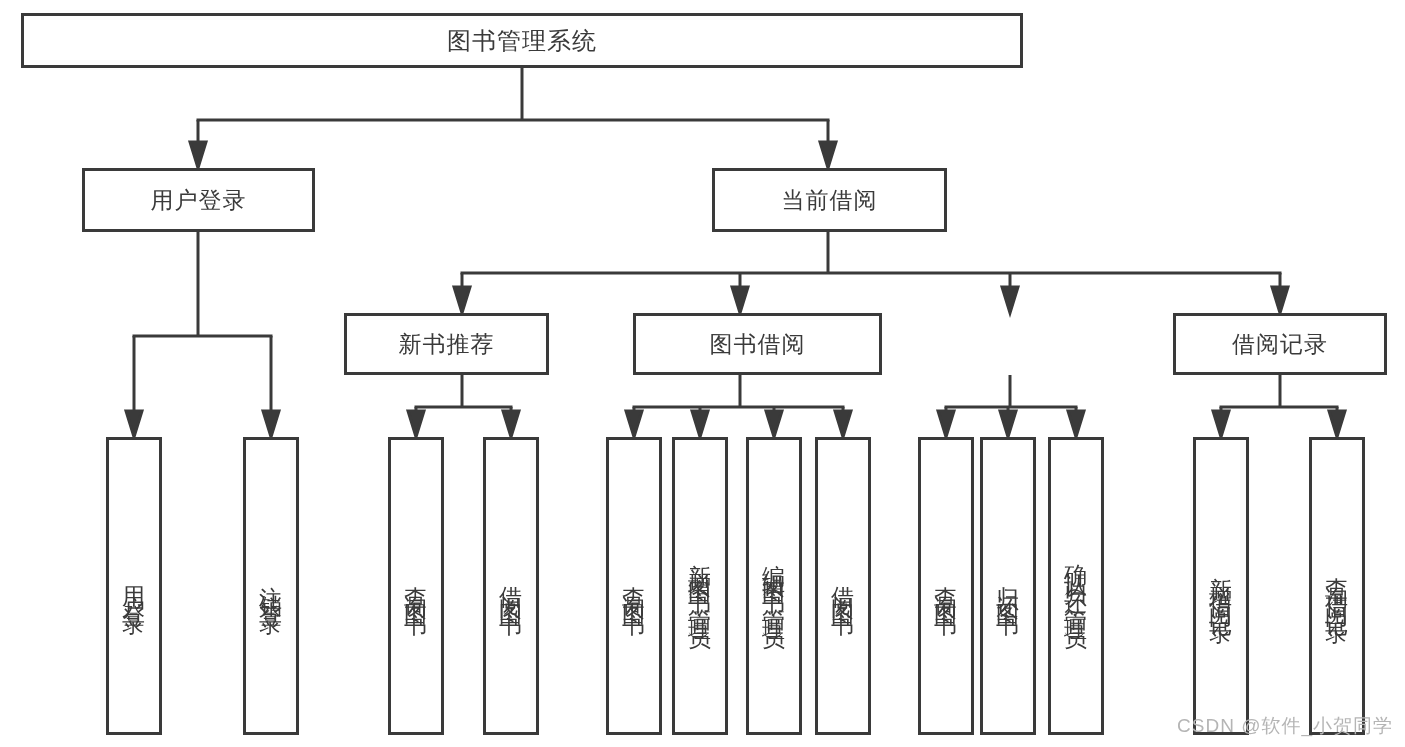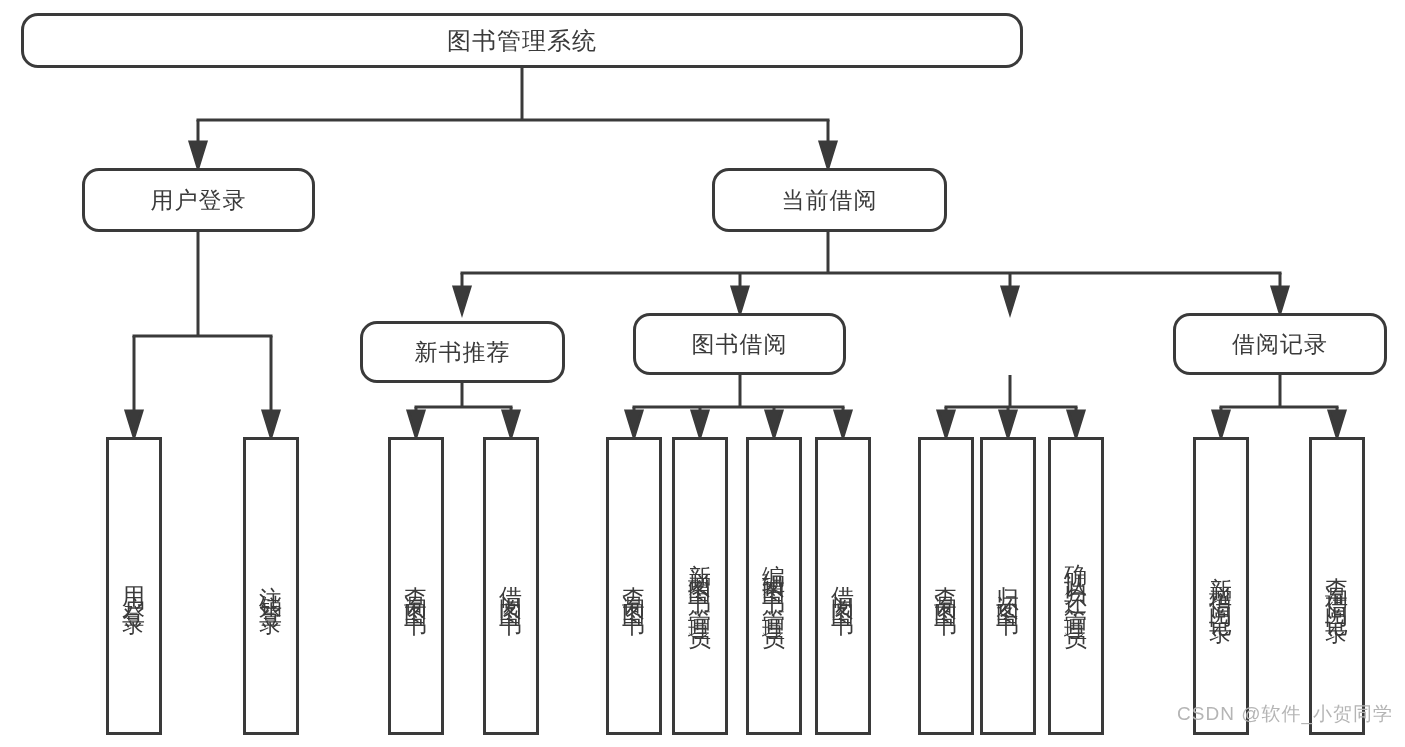--- a/index.html
+++ b/index.html
@@ -29,42 +29,41 @@
     color: #3a3a3a;
     display: flex;
     align-items: center;
     justify-content: center;
     z-index: 1;
   }
   .node.h {
     font-size: 23px;
     letter-spacing: 1px;
     text-align: center;
-    border-radius: 17px;
   }
   .node.root {
     left: 21px; top: 13px; width: 1002px; height: 55px;
     font-size: 24px;
   }
   .node.lvl2 { top: 168px; height: 64px; }
   .node.lvl3 { top: 313px; height: 62px; }
   .node.leaf {
     top: 437px;
     width: 56px;
     height: 298px;
     writing-mode: vertical-rl;
     font-size: 23px;
     letter-spacing: 9px;
     line-height: 50px;
     text-align: center;
   }
   .watermark {
     position: absolute;
     right: 12px;
-    bottom: 20px;
+    bottom: 8px;
     font-size: 19px;
     color: #b5b5b5;
     letter-spacing: 1px;
     z-index: 2;
     pointer-events: none;
   }
 </style>
 </head>
 <body>
 
@@ -130,22 +129,22 @@
     <polygon points="1213,411 1229,411 1221,437"></polygon>
     <line x1="1337" y1="407" x2="1337" y2="414"></line>
     <polygon points="1329,411 1345,411 1337,437"></polygon>
   </svg>
 
   <div class="node h root">图书管理系统</div>
 
   <div class="node h lvl2" style="left:82px;width:233px;">用户登录</div>
   <div class="node h lvl2" style="left:712px;width:235px;">当前借阅</div>
 
-  <div class="node h lvl3" style="left:360px;width:205px;margin-top:8px;">新书推荐</div>
-  <div class="node h lvl3" style="left:633px;width:213px;">图书借阅</div>
+  <div class="node h lvl3" style="left:344px;width:205px;">新书推荐</div>
+  <div class="node h lvl3" style="left:633px;width:249px;">图书借阅</div>
   <div class="node h lvl3" style="left:1173px;width:214px;">借阅记录</div>
 
   <div class="node leaf" style="left:106px;">用户登录</div>
   <div class="node leaf" style="left:243px;">注销登录</div>
 
   <div class="node leaf" style="left:388px;">查询图书</div>
   <div class="node leaf" style="left:483px;">借阅图书</div>
 
   <div class="node leaf" style="left:606px;">查询图书</div>
   <div class="node leaf" style="left:672px;">新增图书（管理员）</div>

